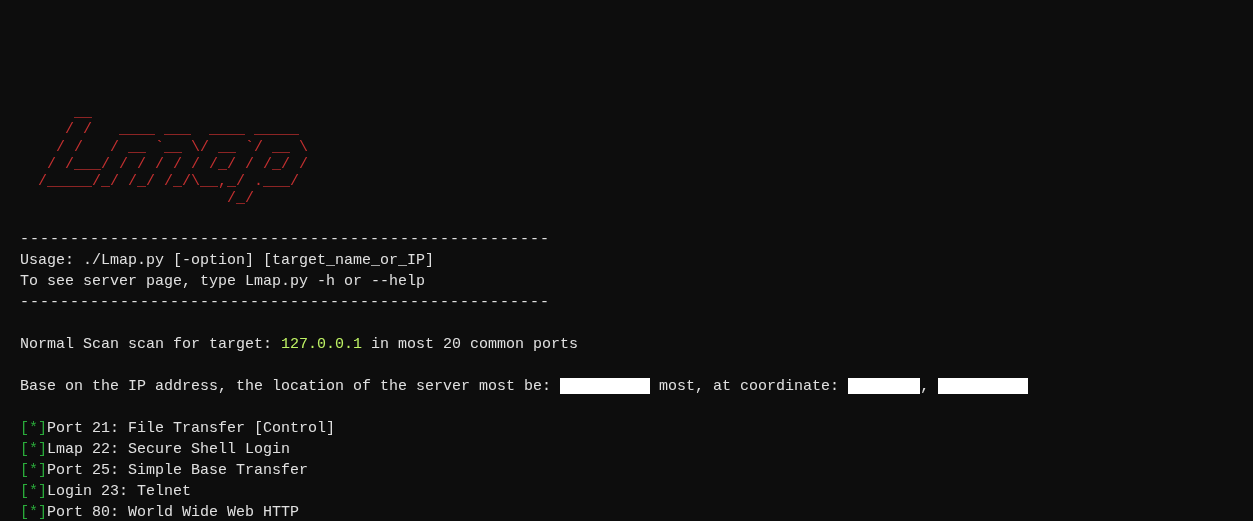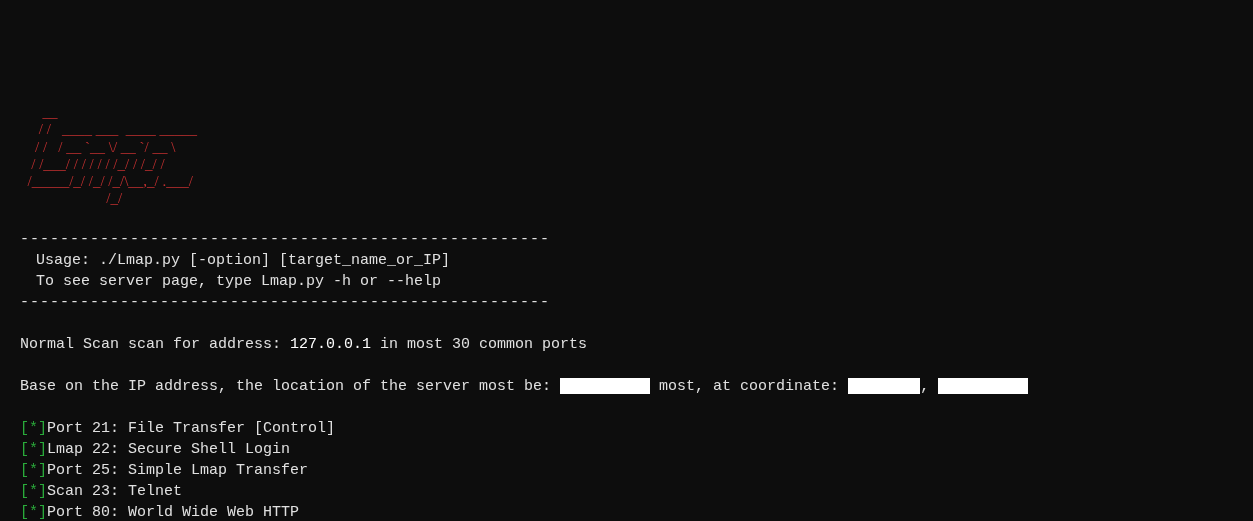--- a/index.html
+++ b/index.html
@@ -23,62 +23,61 @@
       line-height: 1.15;
       font-size: 15px;
       letter-spacing: 0px;
     }
     .divider {
       color: #e0e0e0;
       letter-spacing: 1px;
     }
     .usage-line {
       color: #e0e0e0;
-      margin-left: 16px;
     }
     .target-ip {
-      color: #ffffff;
+      color: #bef264;
     }
     .redacted {
       background: #ffffff;
       color: #ffffff;
       display: inline-block;
       height: 16px;
       vertical-align: middle;
     }
     .redacted-1 { width: 90px; }
     .redacted-2 { width: 72px; }
     .redacted-3 { width: 90px; }
     .star {
       color: #2aaa3a;
     }
     .port-line {
       color: #e0e0e0;
     }
-    .ln { display: block; font-family: Liberation Serif, serif; }
+    .ln { display: block; }
   </style>
 </head>
 <body>
 
 
 
 <span class="ascii-logo"><span class="ln">      __                              </span><span class="ln">     / /   ____ ___  ____ _____       </span><span class="ln">    / /   / __ `__ \/ __ `/ __ \    </span><span class="ln">   / /___/ / / / / / /_/ / /_/ /      </span><span class="ln">  /_____/_/ /_/ /_/\__,_/ .___/      </span><span class="ln">                       /_/            </span></span>
 <span class="divider">-----------------------------------------------------</span>
 <span class="usage-line">Usage: ./Lmap.py [-option] [target_name_or_IP]</span>
 <span class="usage-line">To see server page, type Lmap.py -h or --help</span>
 <span class="divider">-----------------------------------------------------</span>
 
-<span><span>Normal Scan scan for address: </span><span class="target-ip">127.0.0.1</span><span> in most 30 common ports</span></span>
+<span><span>Normal Scan scan for target: </span><span class="target-ip">127.0.0.1</span><span> in most 20 common ports</span></span>
 
 <span><span>Base on the IP address, the location of the server most be: </span><span class="redacted redacted-1"> </span><span> most, at coordinate: </span><span class="redacted redacted-2"> </span><span>, </span><span class="redacted redacted-3"> </span></span>
 
 <span class="port-line"><span class="star">[*]</span><span>Port 21: File Transfer [Control]</span></span>
 <span class="port-line"><span class="star">[*]</span><span>Lmap 22: Secure Shell Login</span></span>
-<span class="port-line"><span class="star">[*]</span><span>Port 25: Simple Lmap Transfer</span></span>
-<span class="port-line"><span class="star">[*]</span><span>Scan 23: Telnet</span></span>
+<span class="port-line"><span class="star">[*]</span><span>Port 25: Simple Base Transfer</span></span>
+<span class="port-line"><span class="star">[*]</span><span>Login 23: Telnet</span></span>
 <span class="port-line"><span class="star">[*]</span><span>Port 80: World Wide Web HTTP</span></span>
 
 
 
 
 
 
 
 
 </body></html>

